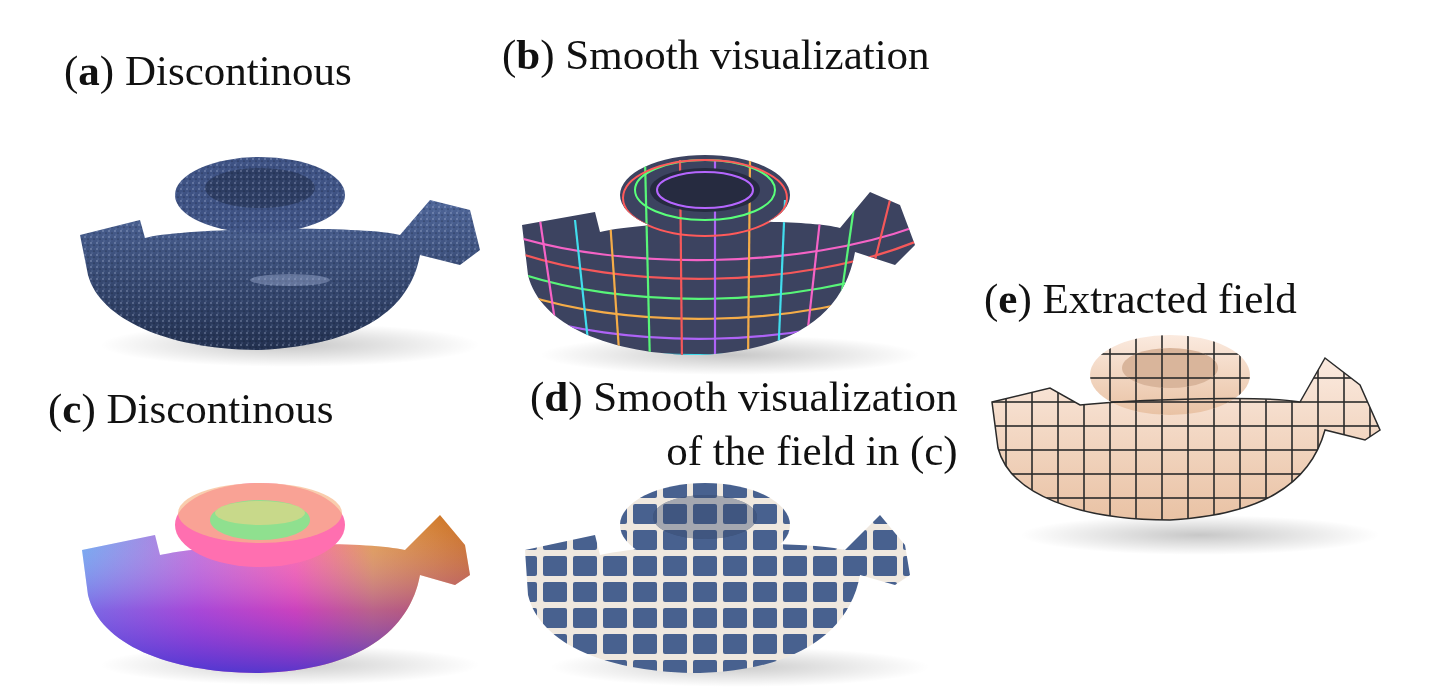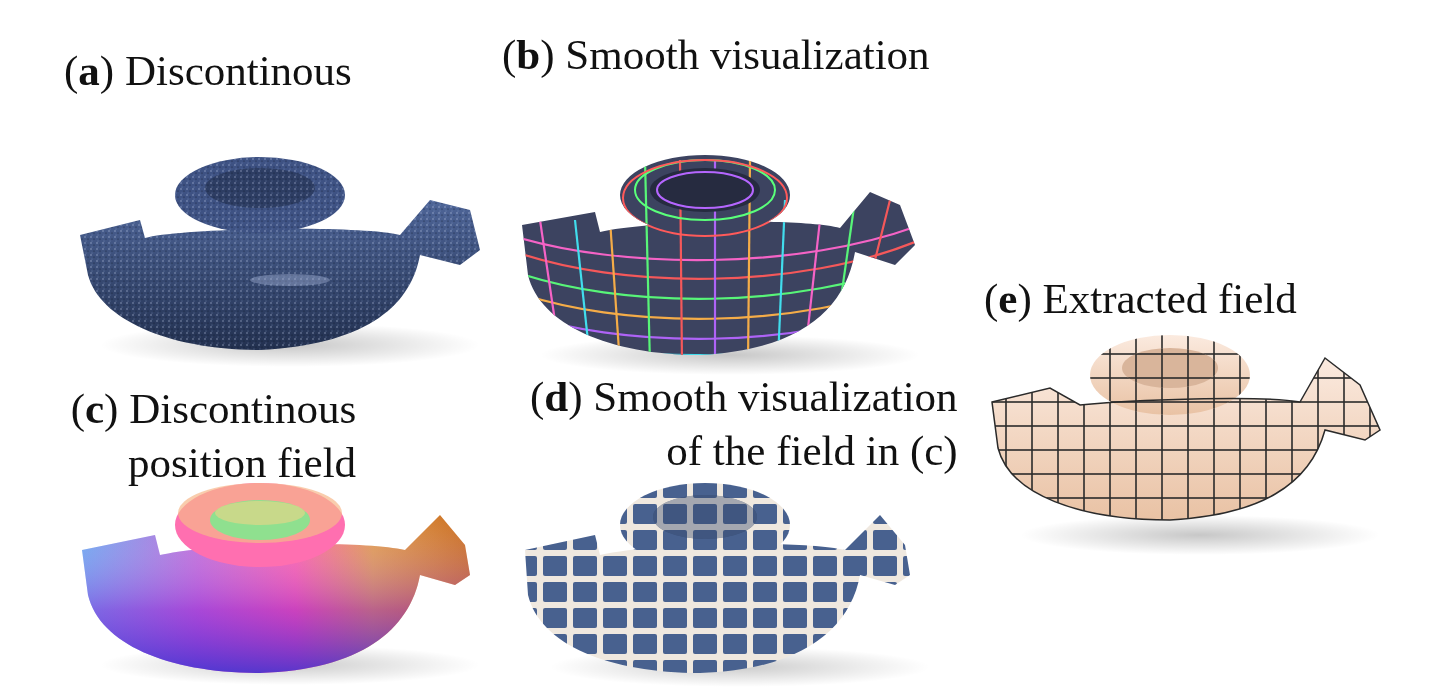--- a/index.html
+++ b/index.html
@@ -21,21 +21,20 @@
 </div>
 
 <div class="caption" style="left:502px; top:28px;">
   <span class="tag">(<b>b</b>)</span>
   <span>Smooth visualization</span>
 </div>
 
 <div class="caption" style="left:48px; top:370px;margin-top:12px;">
   <span class="tag">(<b>c</b>)</span>
   <span>Discontinous</span>
-  <span class="line2" style="padding-left:80px;">position field</span>
 </div>
 
 <div class="caption" style="left:530px; top:370px;">
   <span class="tag">(<b>d</b>)</span>
   <span>Smooth visualization</span>
   <span class="line2" style="padding-left:70px;">of the field in (c)</span>
 </div>
 
 <div class="caption" style="left:984px; top:272px;">
   <span class="tag">(<b>e</b>)</span>

